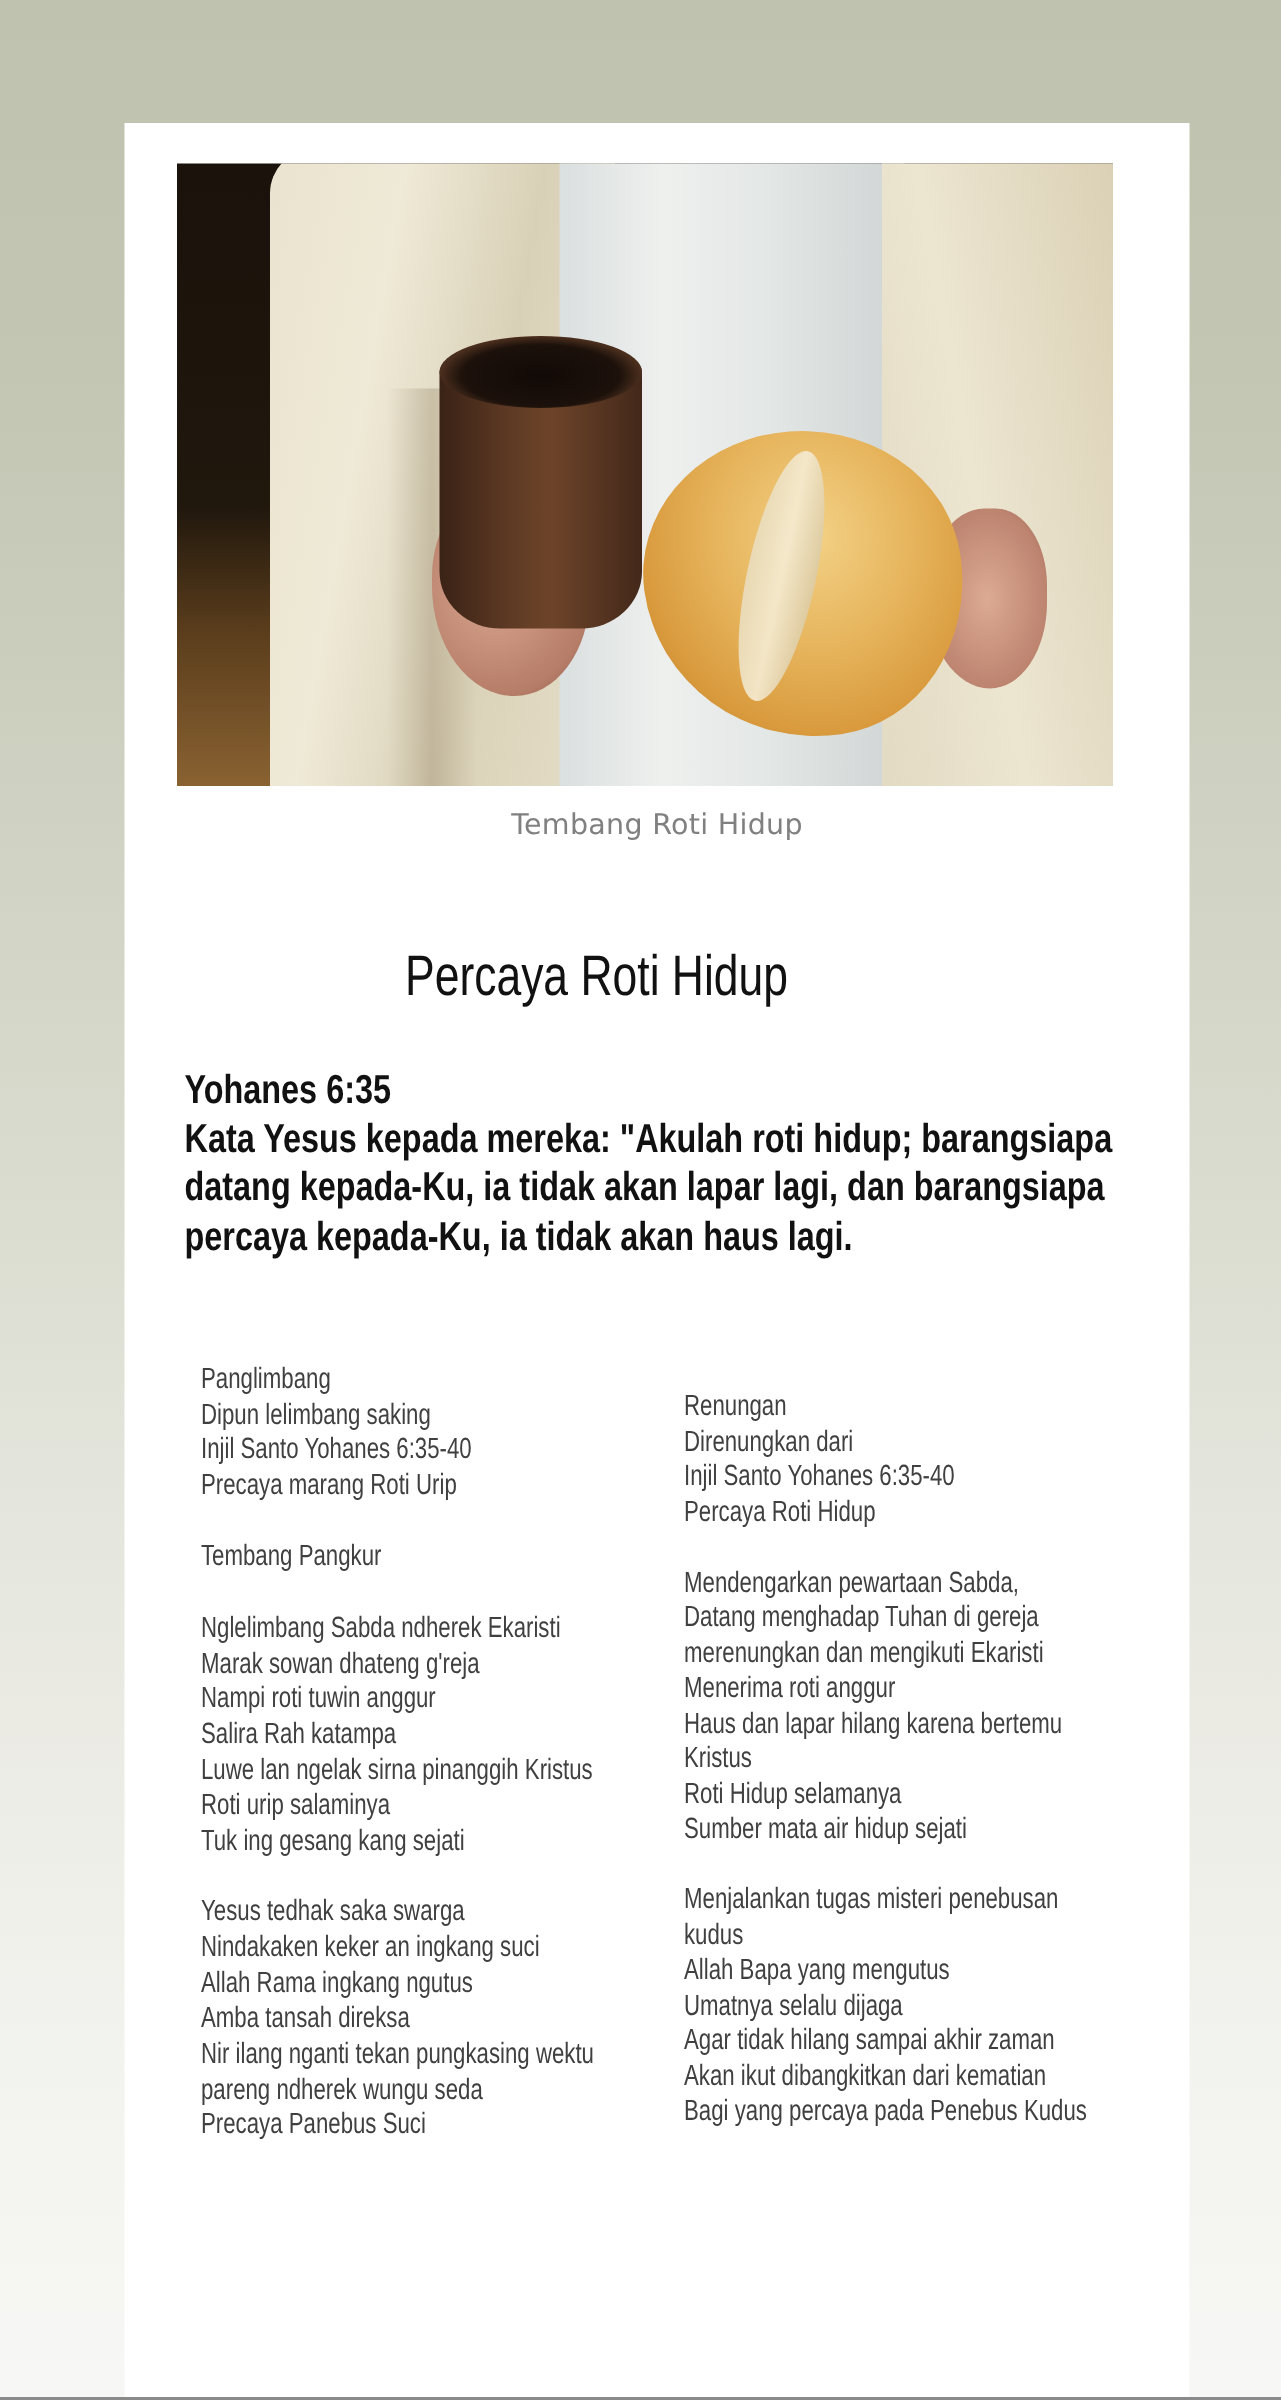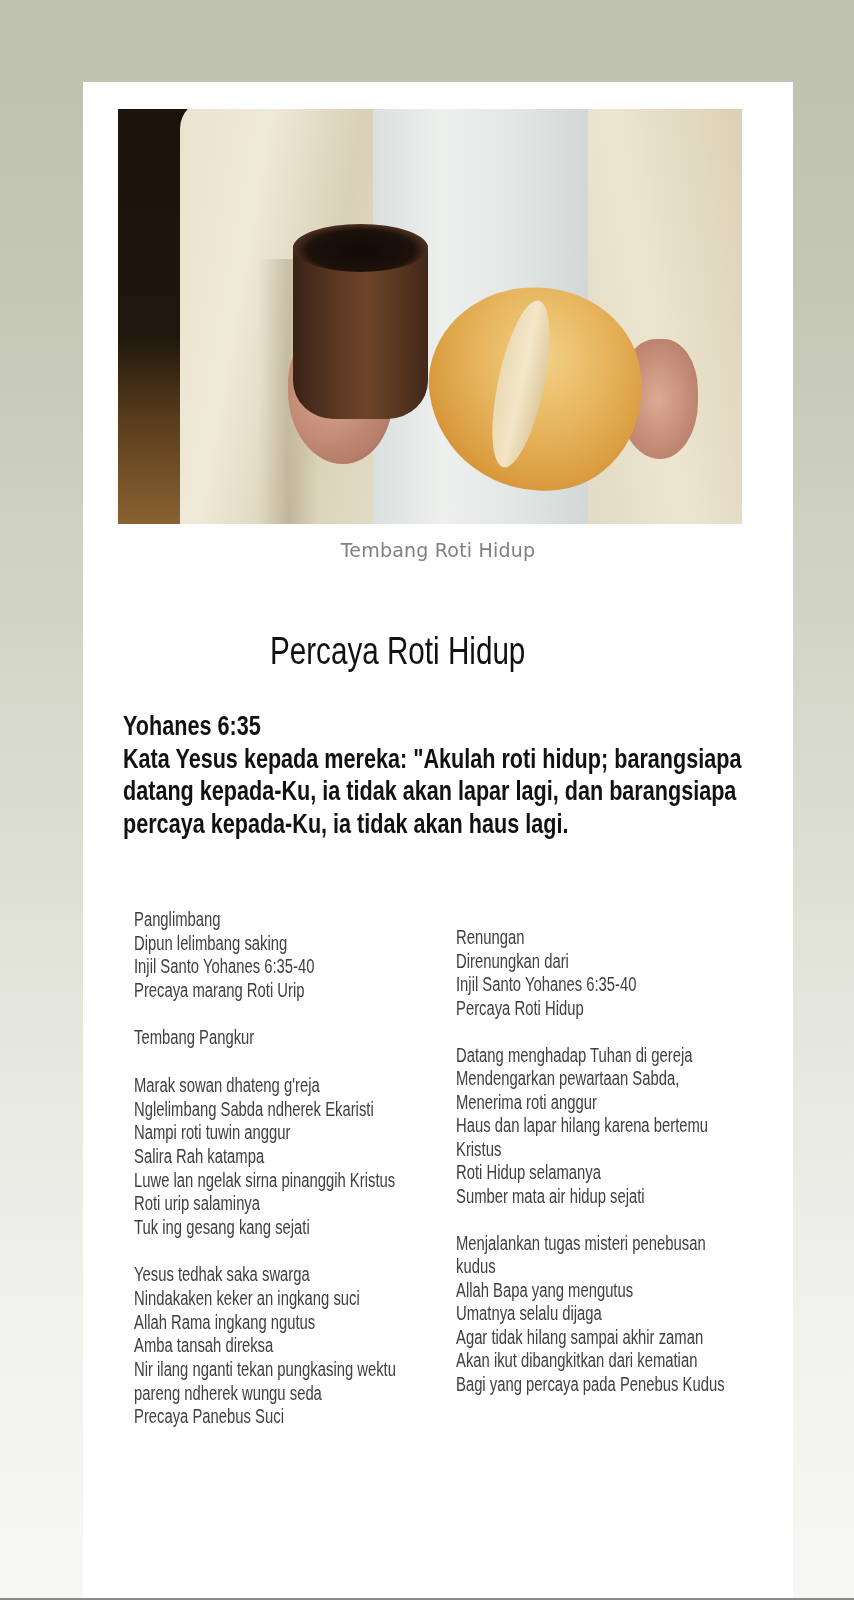--- a/index.html
+++ b/index.html
@@ -202,22 +202,22 @@
   </div>
 
   <div class="col col-left">
     <div class="line"><span class="condensed">Panglimbang</span></div>
     <div class="line"><span class="condensed">Dipun lelimbang saking</span></div>
     <div class="line"><span class="condensed">Injil Santo Yohanes 6:35-40</span></div>
     <div class="line"><span class="condensed">Precaya marang Roti Urip</span></div>
     <div class="gap"></div>
     <div class="line"><span class="condensed">Tembang Pangkur</span></div>
     <div class="gap"></div>
+    <div class="line"><span class="condensed">Nglelimbang  Sabda ndherek Ekaristi</span></div>
     <div class="line"><span class="condensed">Marak sowan dhateng g'reja</span></div>
-    <div class="line"><span class="condensed">Nglelimbang  Sabda ndherek Ekaristi</span></div>
     <div class="line"><span class="condensed">Nampi roti tuwin anggur</span></div>
     <div class="line"><span class="condensed">Salira Rah katampa</span></div>
     <div class="line"><span class="condensed">Luwe lan ngelak sirna pinanggih Kristus</span></div>
     <div class="line"><span class="condensed">Roti urip salaminya</span></div>
     <div class="line"><span class="condensed">Tuk ing gesang kang sejati</span></div>
     <div class="gap"></div>
     <div class="line"><span class="condensed">Yesus tedhak saka swarga</span></div>
     <div class="line"><span class="condensed">Nindakaken keker an ingkang suci</span></div>
     <div class="line"><span class="condensed">Allah Rama ingkang ngutus</span></div>
     <div class="line"><span class="condensed">Amba tansah direksa</span></div>
@@ -225,22 +225,23 @@
     <div class="line"><span class="condensed">pareng ndherek wungu seda</span></div>
     <div class="line"><span class="condensed">Precaya Panebus Suci</span></div>
   </div>
 
   <div class="col col-right">
     <div class="line"><span class="condensed">Renungan</span></div>
     <div class="line"><span class="condensed">Direnungkan dari</span></div>
     <div class="line"><span class="condensed">Injil Santo Yohanes 6:35-40</span></div>
     <div class="line"><span class="condensed">Percaya Roti Hidup</span></div>
     <div class="gap"></div>
+    <div class="line"><span class="condensed">Mendengarkan pewartaan Sabda,</span></div>
     <div class="line"><span class="condensed">Datang menghadap Tuhan di gereja</span></div>
-    <div class="line"><span class="condensed">Mendengarkan pewartaan Sabda,</span></div>
+    <div class="line"><span class="condensed">merenungkan dan mengikuti Ekaristi</span></div>
     <div class="line"><span class="condensed">Menerima roti anggur</span></div>
     <div class="line"><span class="condensed">Haus dan lapar hilang karena bertemu</span></div>
     <div class="line"><span class="condensed">Kristus</span></div>
     <div class="line"><span class="condensed">Roti Hidup selamanya</span></div>
     <div class="line"><span class="condensed">Sumber mata air hidup sejati</span></div>
     <div class="gap"></div>
     <div class="line"><span class="condensed">Menjalankan tugas misteri  penebusan</span></div>
     <div class="line"><span class="condensed">kudus</span></div>
     <div class="line"><span class="condensed">Allah Bapa yang mengutus</span></div>
     <div class="line"><span class="condensed">Umatnya selalu dijaga</span></div>

